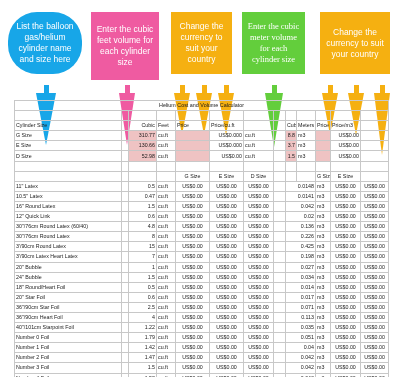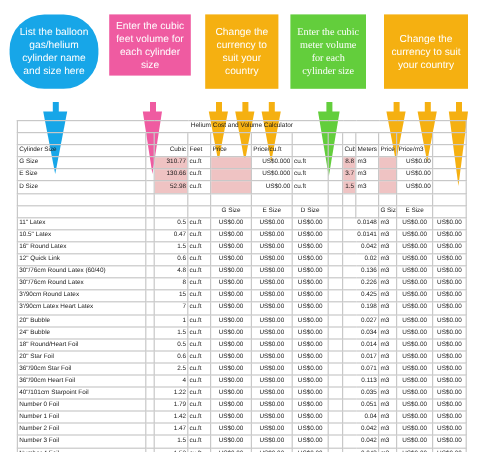--- a/index.html
+++ b/index.html
@@ -31,21 +31,21 @@
 </head>
 <body>
 
 <div id="stage">
   <div id="callout-layer">
       <div class="callout" style="left: 8px; top: 12px; width: 74px; height: 62px; background: rgb(23, 166, 232); border-radius: 29px;">
         <span>List the balloon gas/helium cylinder name and size here</span>
       </div>
       <div class="stem" style="left: 43.5px; top: 85px; width: 5px; height: 9px; background: rgb(23, 166, 232);"></div>
       <div class="arrow" style="left: 36px; top: 93px; border-left: 10px solid transparent; border-right: 10px solid transparent; border-top: 52px solid rgb(23, 166, 232);"></div>
-      <div class="callout" style="left: 91px; top: 12px; width: 68px; height: 51px; background: rgb(239, 91, 161);">
+      <div class="callout" style="left: 91px; top: 12px; width: 68px; height: 68px; background: rgb(239, 91, 161);">
         <span>Enter the cubic feet volume for each cylinder size</span>
       </div>
       <div class="stem" style="left: 125px; top: 85px; width: 5px; height: 9px; background: rgb(239, 91, 161);"></div>
       <div class="arrow" style="left: 119px; top: 93px; border-left: 8.5px solid transparent; border-right: 8.5px solid transparent; border-top: 52px solid rgb(239, 91, 161);"></div>
       <div class="callout" style="left: 171px; top: 12px; width: 61px; height: 62px; background: rgb(245, 176, 17);">
         <span>Change the currency to suit your country</span>
       </div>
       <div class="stem" style="left: 180px; top: 85px; width: 5px; height: 9px; background: rgb(245, 176, 17);"></div>
       <div class="arrow" style="left: 174px; top: 93px; border-left: 8.5px solid transparent; border-right: 8.5px solid transparent; border-top: 42px solid rgb(245, 176, 17);"></div>
       <div class="stem" style="left: 202px; top: 85px; width: 5px; height: 9px; background: rgb(245, 176, 17);"></div>

